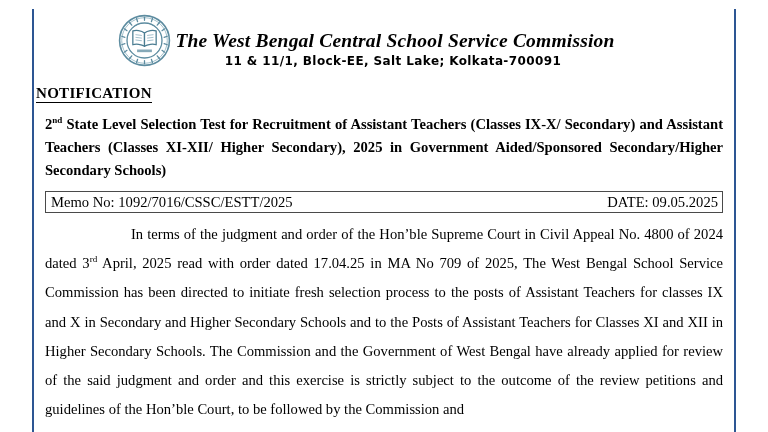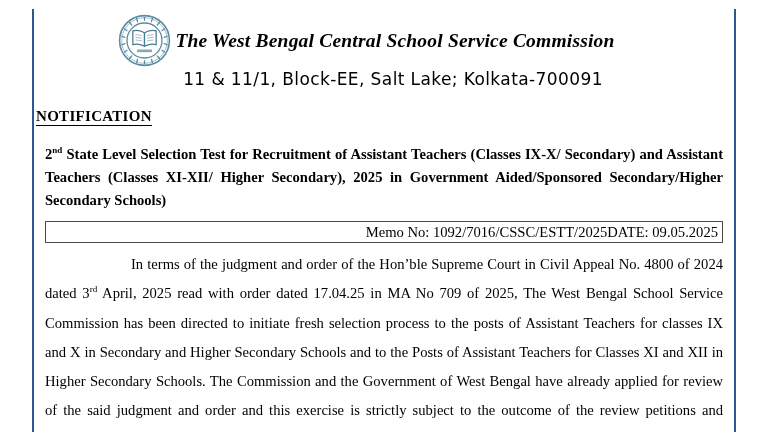--- a/index.html
+++ b/index.html
@@ -71,44 +71,44 @@
     font-family: "DejaVu Sans", "Liberation Sans", sans-serif;
     font-weight: 700;
     font-size: 12.5px;
     letter-spacing: .6px;
     line-height: 1.35;
     margin: 0;
     padding-left: 18px;
   }
   .org-addr {
     font-family: "DejaVu Sans", "Liberation Sans", sans-serif;
-    font-weight: 400;
-    font-size: 17px;
+    font-weight: 700;
+    font-size: 12px;
     letter-spacing: .4px;
     line-height: 1.45;
-    margin: 16px;
+    margin: 0;
     padding-left: 18px;
   }
 
   
   .notif-head {
     text-align: left;
     font-weight: 700;
     font-size: 15px;
     letter-spacing: .3px;
     margin: 14px 0 0 0;
   }
   .notif-head span {
     border-bottom: 1.5px solid #000;
     padding-bottom: 1px;
   }
 
   
   .subject {
-    margin: 18px 0 0 0;
+    margin: 11px 0 0 0;
     padding: 0 9px 0 9px;
     font-weight: 700;
     font-size: 14.6px;
     line-height: 1.58;
     text-align: justify;
     text-justify: inter-word;
   }
   .subject sup {
     font-size: 0.62em;
     vertical-align: super;
@@ -116,21 +116,21 @@
   }
 
   
   .memo-bar {
     margin: 9px 9px 0 9px;
     border: 1.3px solid #4a4a4a;
     box-sizing: border-box;
     height: 22px;
     display: flex;
     align-items: center;
-    justify-content: flex-end;
+    justify-content: space-between;
     padding: 0 4px 0 5px;
     font-size: 14.6px;
     line-height: 1;
   }
   .memo-no, .memo-date { white-space: nowrap; }
 
   
   .body-para {
     margin: 7px 9px 0 9px;
     font-size: 14.6px;

